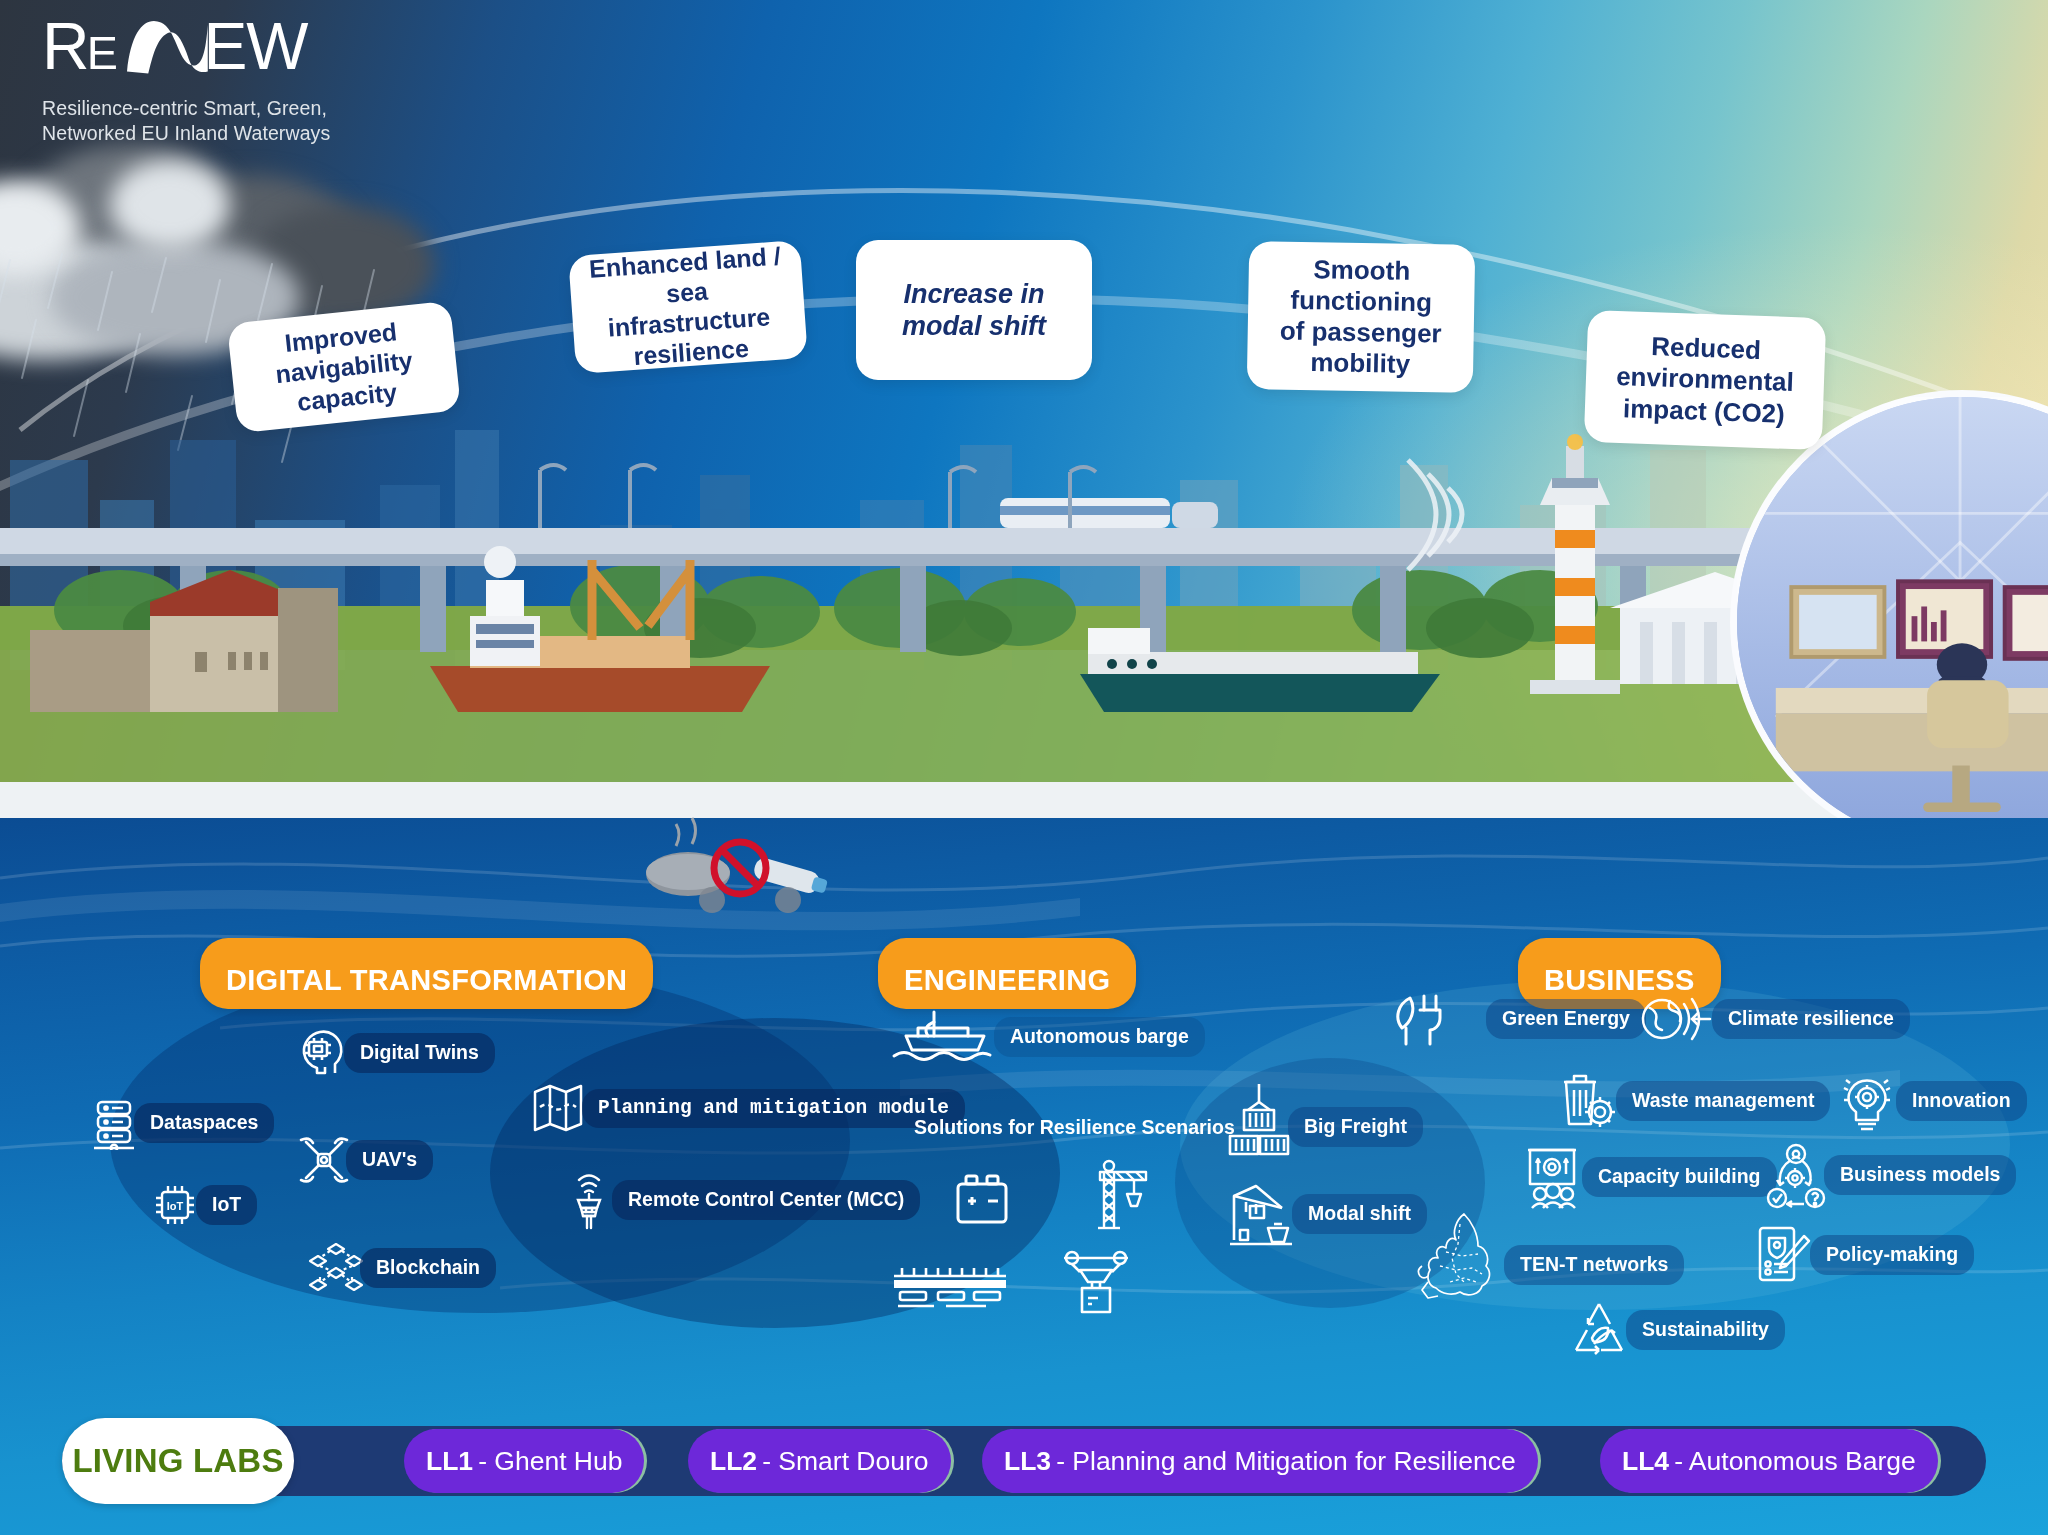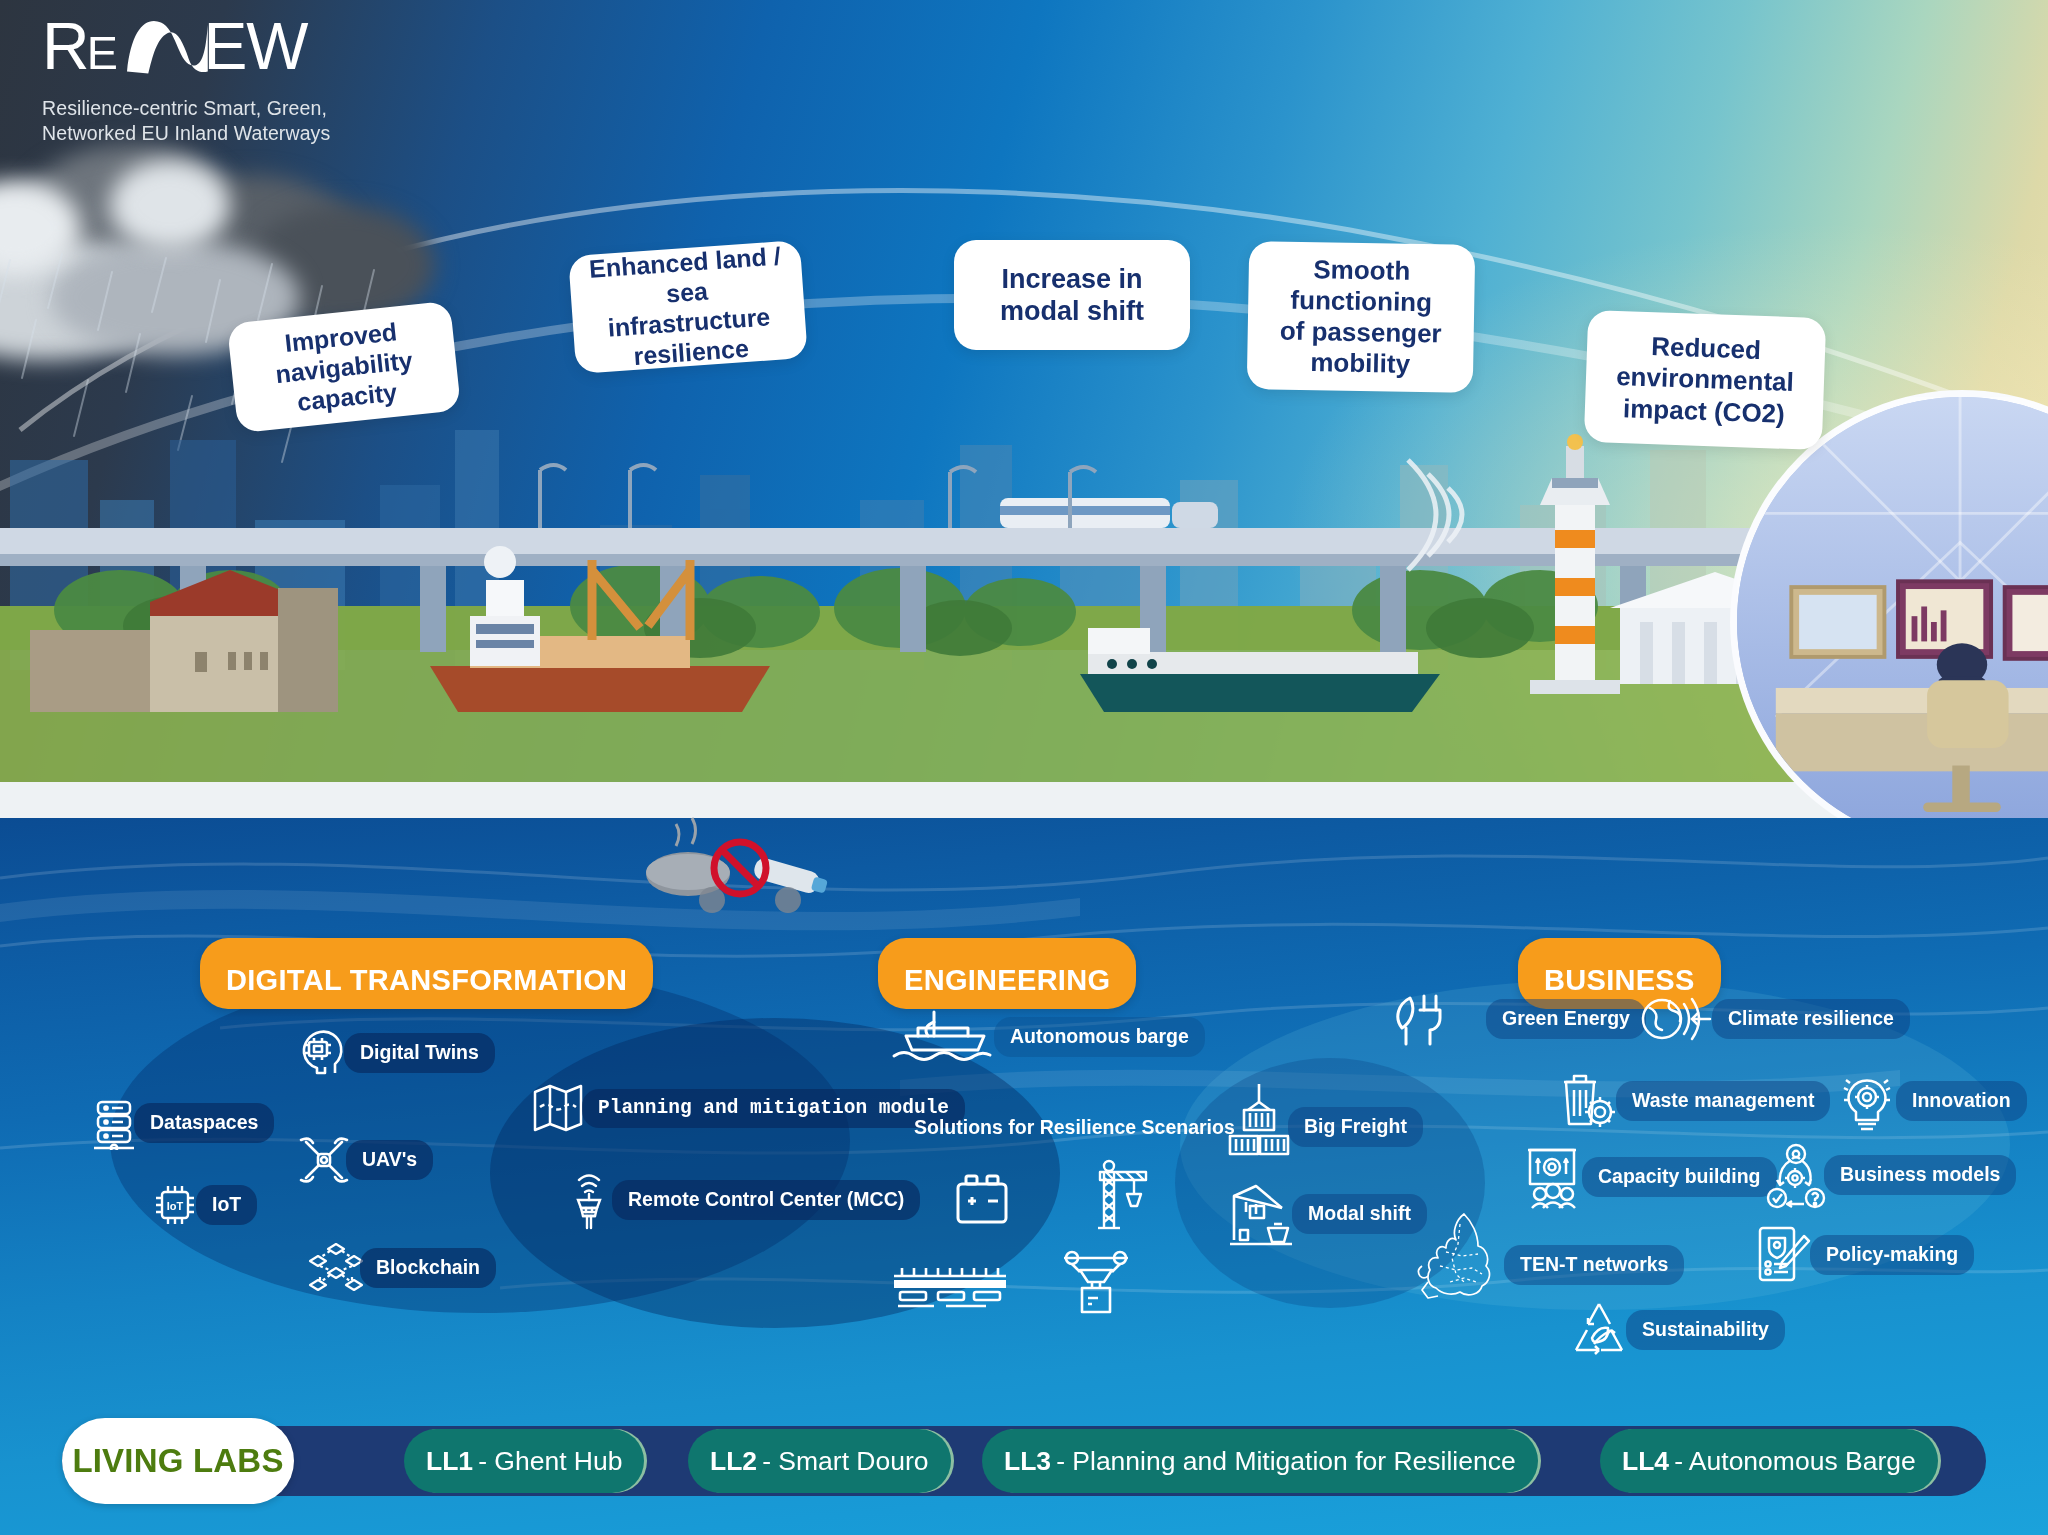--- a/index.html
+++ b/index.html
@@ -106,21 +106,21 @@
   }
   .ll-title {
     position: absolute; left: 62px; top: 1418px; width: 232px; height: 86px;
     background: #fff; border-radius: 43px;
     display: flex; align-items: center; justify-content: center;
     color: #4d7c0f; font-weight: bold; font-size: 33px; letter-spacing: .2px;
     box-shadow: 0 2px 7px rgba(0,0,0,.18);
   }
   .ll-pill {
     position: absolute; top: 1429px; height: 64px;
-    background: #0f766e; border-radius: 32px;
+    background: #6d28d9; border-radius: 32px;
     display: flex; align-items: center; justify-content: center;
     color: #fff; font-size: 26.5px; padding: 0 22px; white-space: nowrap;
     box-shadow: 3px 0 0 rgba(160,215,170,.85);
   }
   .ll-pill b { font-weight: bold; margin-right: 5px; }
 
   
   .ctrl {
     position: absolute; left: 1730px; top: 390px; width: 464px; height: 464px;
     border-radius: 50%; border: 7px solid rgba(255,255,255,.95);
@@ -370,21 +370,21 @@
     <div class="logo-sub">
       <div>Resilience-centric Smart, Green,</div>
       <div>Networked EU Inland Waterways</div>
     </div>
   </div>
 
   <div class="bubble" style="left:232px; top:312px; width:224px; height:110px; font-size:25px; transform:rotate(-6deg);">Improved<br>navigability<br>capacity</div>
 
   <div class="bubble" style="left:572px; top:248px; width:232px; height:118px; font-size:25px; transform:rotate(-4deg);">Enhanced land /<br>sea infrastructure<br>resilience</div>
 
-  <div class="bubble" style="left:954px; top:240px; width:236px; height:110px; font-size:27px;">Increase in<br>modal shift</div>
+  <div class="bubble" style="left:856px; top:240px; width:236px; height:140px; font-size:27px;font-style:italic;">Increase in<br>modal shift</div>
 
   <div class="bubble" style="left:1248px; top:243px; width:226px; height:148px; font-size:26px; transform:rotate(1deg);">Smooth<br>functioning<br>of passenger<br>mobility</div>
 
   <div class="bubble" style="left:1586px; top:314px; width:238px; height:132px; font-size:26px; transform:rotate(2deg);">Reduced<br>environmental<br>impact (CO2)</div>
 
   <div class="water-strip"></div>
   <div class="water"></div>
   <svg class="wave" viewBox="0 0 2048 717" preserveAspectRatio="none" style="top:818px;">
     <g fill="none" stroke="rgba(255,255,255,.14)" stroke-width="3">
       <path d="M0,60 C380,12 760,108 1160,56 C1520,10 1820,70 2048,40"></path>

